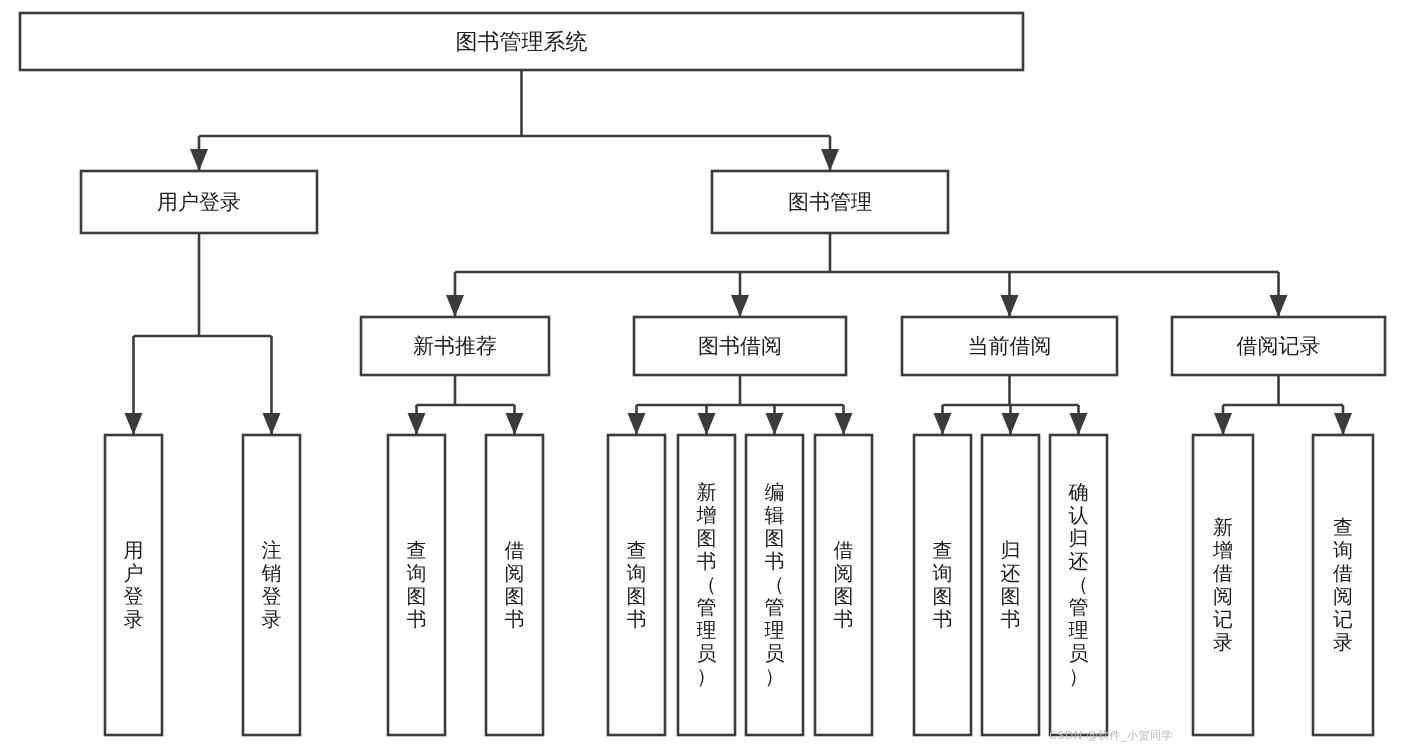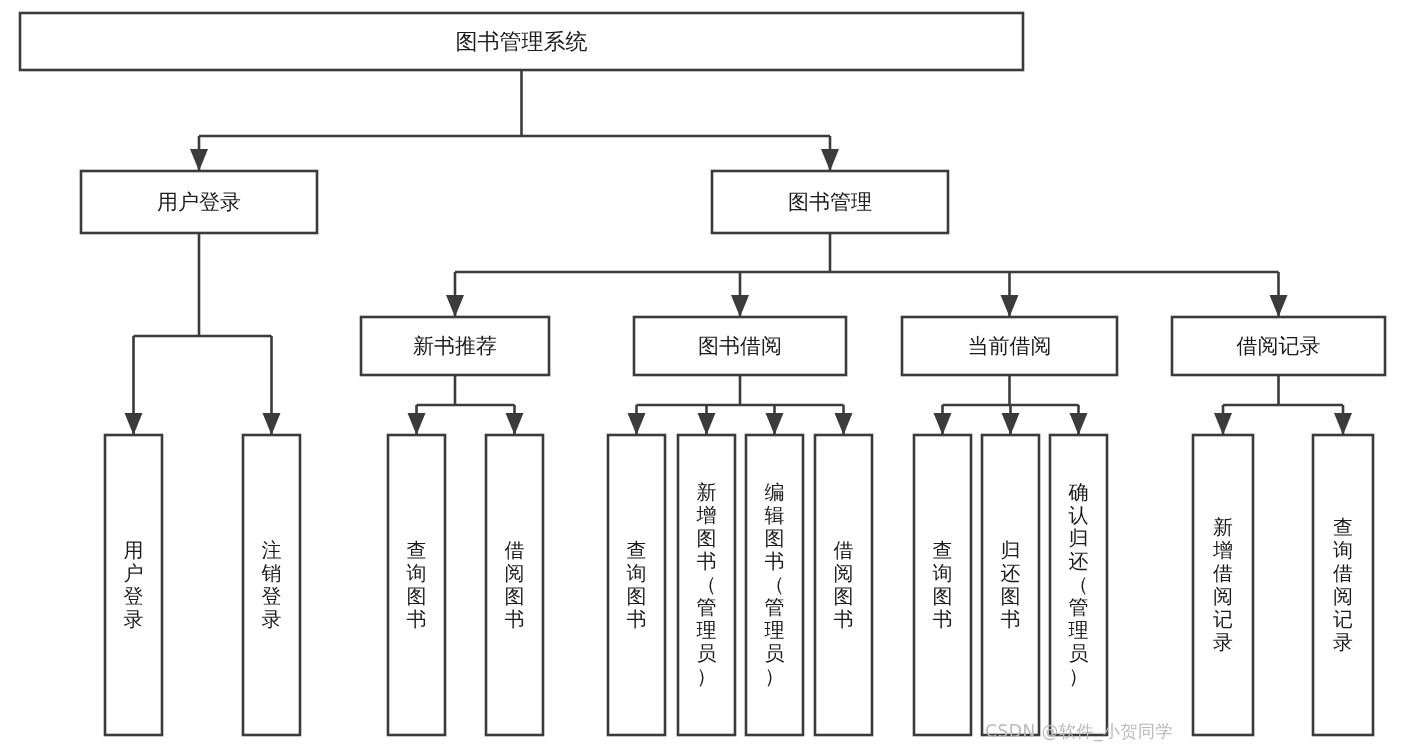--- a/index.html
+++ b/index.html
@@ -61,21 +61,21 @@
   }
   .arrow-head {
     fill: #3b3b3b;
     stroke: none;
   }
   .watermark {
     position: absolute;
     right: 8px;
     bottom: 4px;
     font-family: "DejaVu Sans", "Liberation Sans", sans-serif;
-    font-size: 17px;
+    font-size: 11px;
     color: #b9b9b9;
     white-space: nowrap;
     letter-spacing: 0.5px;
     margin-left: 34px;
   }
 </style>
 </head>
 <body>
 
 <div id="diagram-root">

